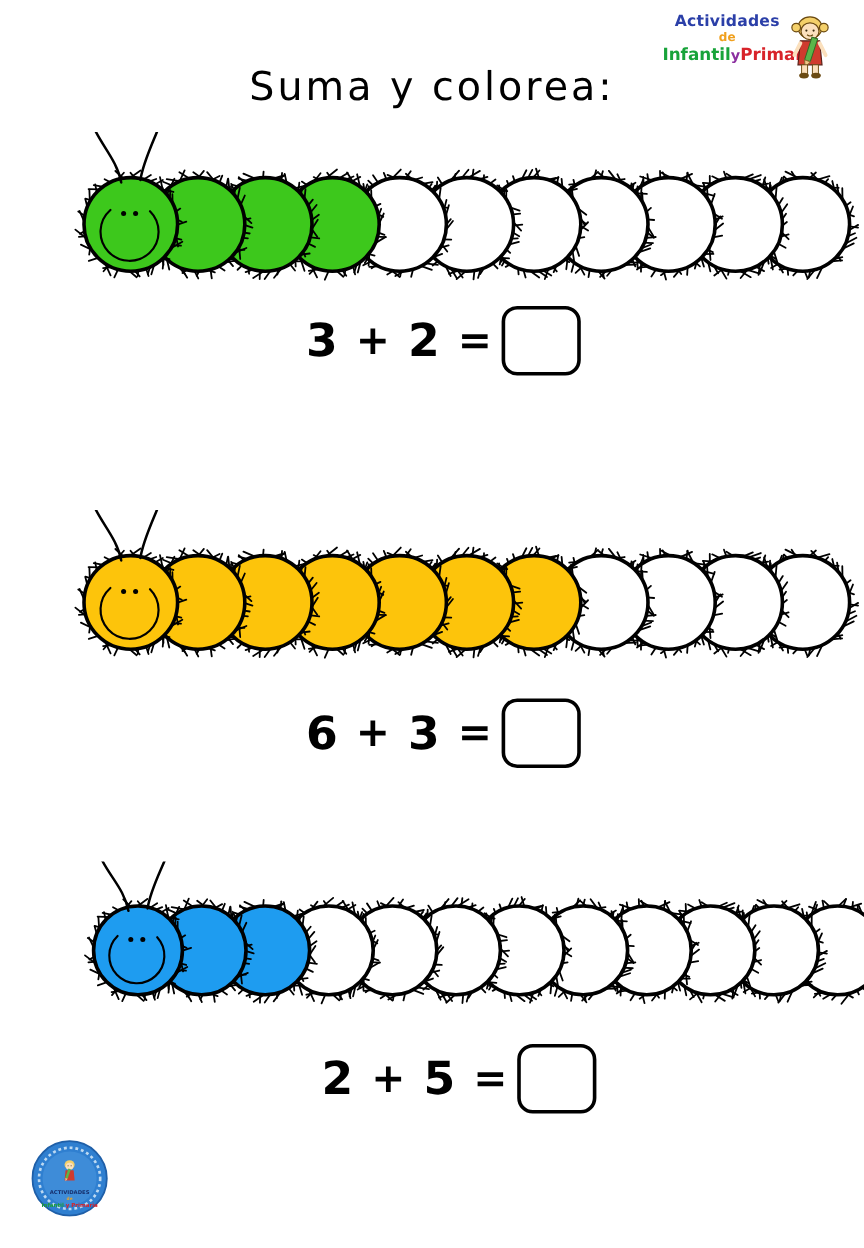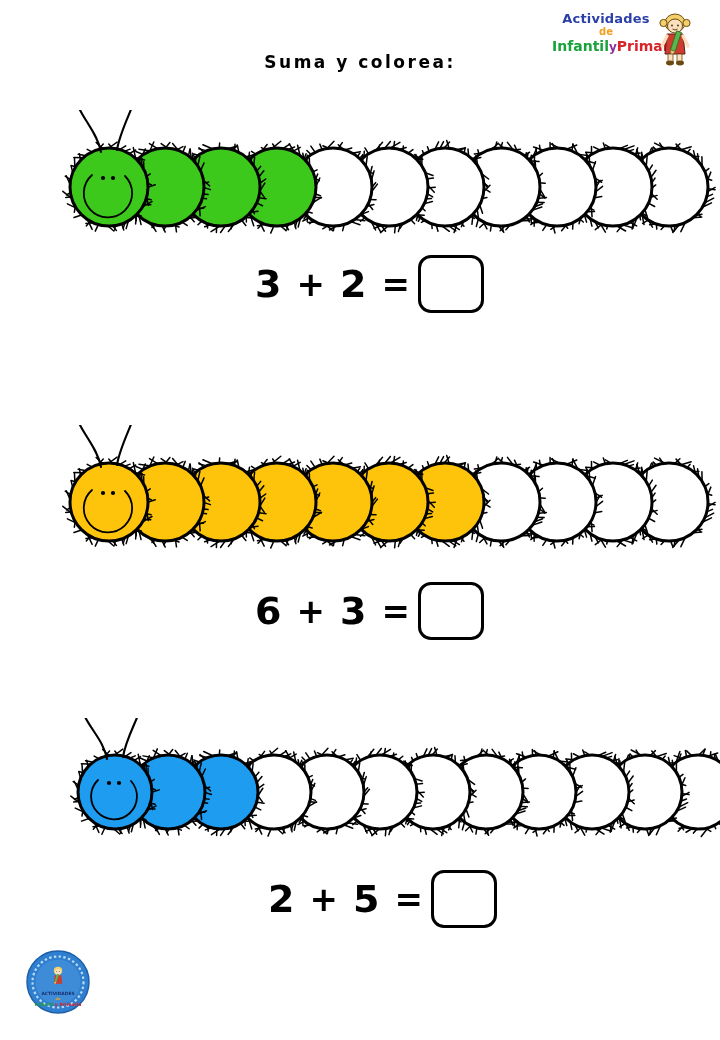--- a/index.html
+++ b/index.html
@@ -64,22 +64,22 @@
   }
 
   
   #page-title {
     position: absolute;
     left: 0;
     top: 52px;
     width: 720px;
     text-align: center;
     font-family: "DejaVu Sans", sans-serif;
-    font-size: 17px;
-    font-weight: bold;
+    font-size: 33px;
+    font-weight: normal;
     letter-spacing: 2.5px;
     color: #000;
   }
 
   
   .cat-row { position: absolute; left: 0; width: 720px; }
   .cat-svg { display: block; }
 
   
   .equation {

